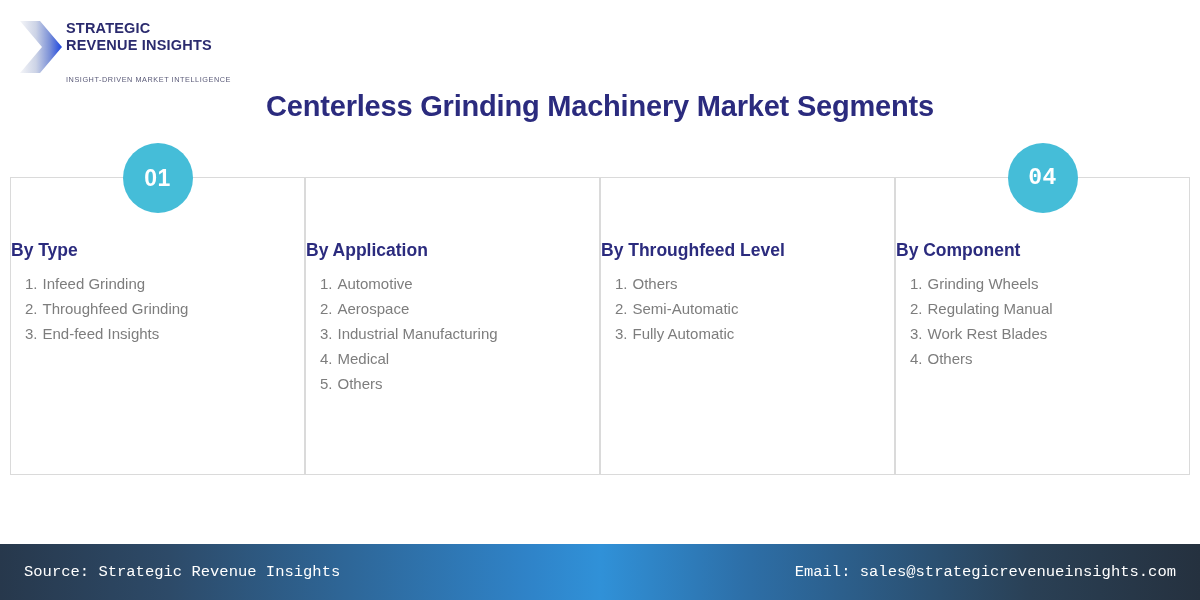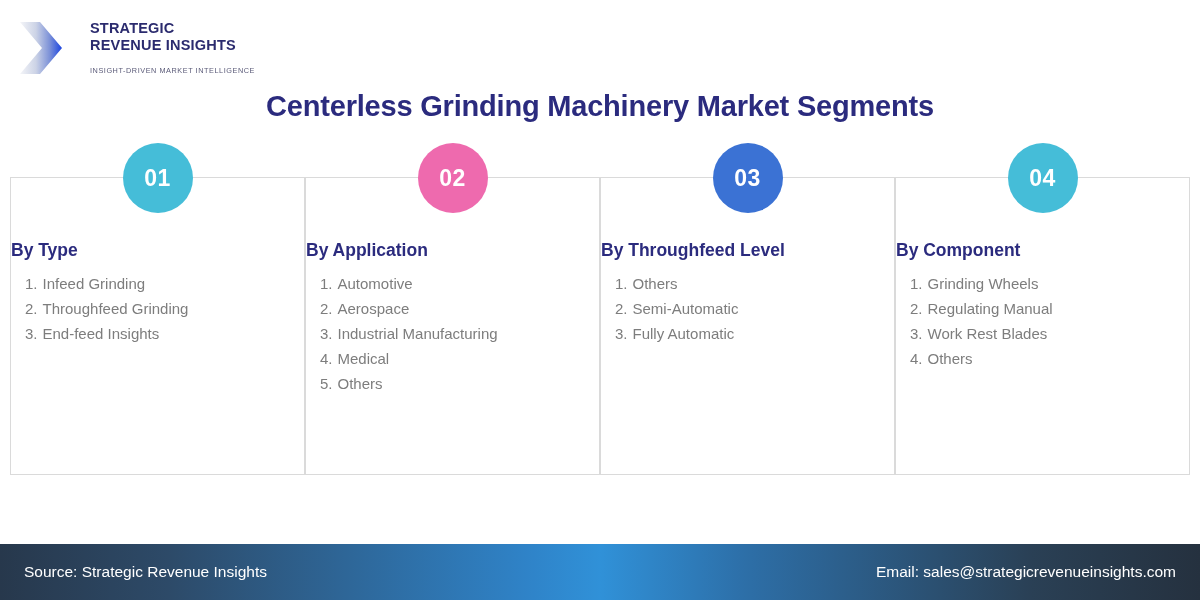--- a/index.html
+++ b/index.html
@@ -18,41 +18,40 @@
     height: 600px;
     background: #ffffff;
   }
 
   
   .logo-block {
     position: absolute;
     left: 18px;
     top: 20px;
     display: flex;
-    align-items: center;
-    gap: 26px;
+    gap: 2px;
   }
   .logo-mark {
     width: 46px;
     height: 54px;
     flex: none;
     display: block;
   }
   .logo-text { display: flex; flex-direction: column; }
   .logo-name {
     font-size: 14.5px;
     font-weight: bold;
     line-height: 1.18;
     letter-spacing: 0.2px;
     color: #2b2b6e;
     font-family: "Liberation Sans", sans-serif;
     text-transform: uppercase;
   }
   .logo-tagline {
-    margin-top: 12px;
+    margin-top: 21px;
     font-size: 7.3px;
     letter-spacing: 0.55px;
     color: #5a5a78;
     text-transform: uppercase;
     font-family: "Liberation Sans", sans-serif;
   }
 
   
   .main-title {
     position: absolute;
@@ -140,21 +139,21 @@
         #2a4055 86%,
         #25313f 100%);
     display: flex;
     align-items: center;
     justify-content: space-between;
     padding: 0 24px;
   }
   .footer-text {
     color: #ffffff;
     font-size: 15.5px;
-    font-family: Liberation Sans, sans-serif;
+    font-family: Liberation Mono, monospace;
   }
 </style>
 </head>
 <body>
 
 <div class="page">
 
   <div class="logo-block">
     <svg class="logo-mark" viewBox="0 0 46 54">
       <defs>
@@ -191,21 +190,20 @@
             <span class="txt">Throughfeed Grinding</span>
           </li>
         <li>
             <span class="num">3.</span>
             <span class="txt">End-feed Insights</span>
           </li>
       </ul>
     </div>
 
     <div class="card">
-      <div class="badge" style="background: rgb(238, 106, 174);">02</div>
       <div class="card-title">By Application</div>
       <ul class="card-list">
         <li>
             <span class="num">1.</span>
             <span class="txt">Automotive</span>
           </li>
         <li>
             <span class="num">2.</span>
             <span class="txt">Aerospace</span>
           </li>
@@ -218,40 +216,39 @@
             <span class="txt">Medical</span>
           </li>
         <li>
             <span class="num">5.</span>
             <span class="txt">Others</span>
           </li>
       </ul>
     </div>
 
     <div class="card">
-      <div class="badge" style="background: rgb(59, 114, 212);">03</div>
       <div class="card-title">By Throughfeed Level</div>
       <ul class="card-list">
         <li>
             <span class="num">1.</span>
             <span class="txt">Others</span>
           </li>
         <li>
             <span class="num">2.</span>
             <span class="txt">Semi-Automatic</span>
           </li>
         <li>
             <span class="num">3.</span>
             <span class="txt">Fully Automatic</span>
           </li>
       </ul>
     </div>
 
     <div class="card">
-      <div class="badge" style="background: rgb(69, 189, 216);">04</div>
+      <div class="badge" style="background: rgb(69, 189, 216); font-family: Liberation Mono, monospace;">04</div>
       <div class="card-title">By Component</div>
       <ul class="card-list">
         <li>
             <span class="num">1.</span>
             <span class="txt">Grinding Wheels</span>
           </li>
         <li>
             <span class="num">2.</span>
             <span class="txt">Regulating Manual</span>
           </li>

